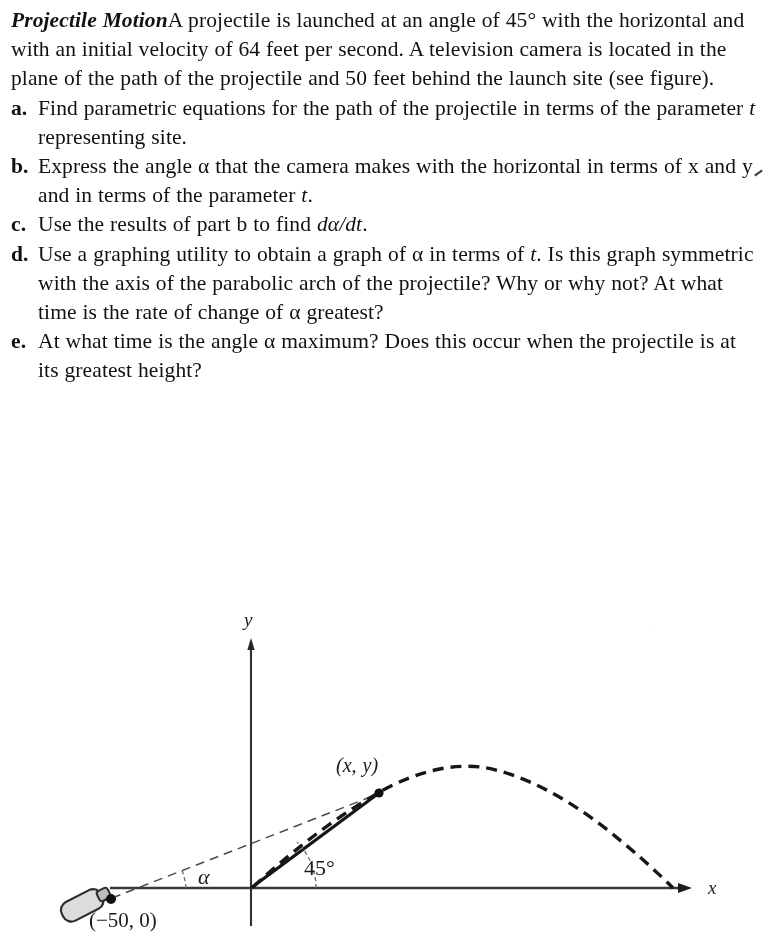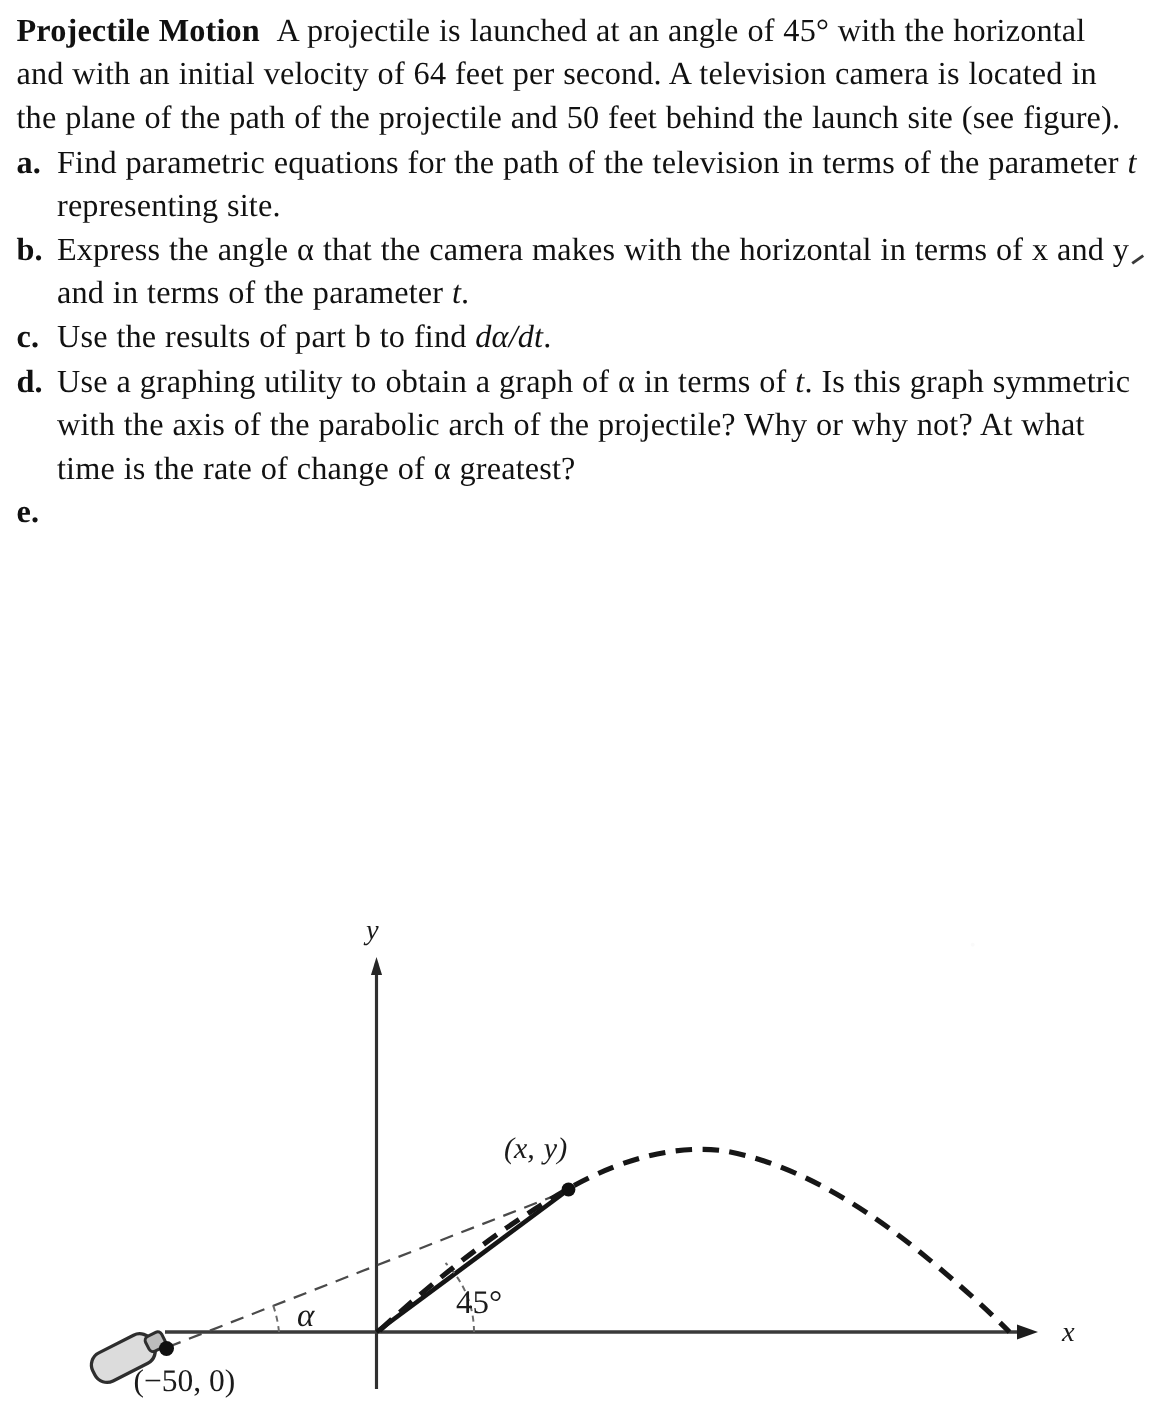--- a/index.html
+++ b/index.html
@@ -28,22 +28,22 @@
   .intro {
     font-size: 21.5px;
     line-height: 29.2px;
     text-align: left;
     letter-spacing: 0.1px;
     word-spacing: 0.4px;
     margin: 0;
   }
 
   .heading {
+    font-style: italic;
     font-weight: bold;
-    margin-right: 11px;
   }
 
   .parts {
     list-style: none;
     margin: 0;
     padding: 0;
   }
 
   .part {
     position: relative;
@@ -110,37 +110,37 @@
 
 <div class="problem">
 
   <p class="intro">
     <span class="heading">Projectile Motion</span><span>A projectile is launched at an angle of 45° with the horizontal and with an initial velocity of 64 feet per second. A television camera is located in the plane of the path of the projectile and 50 feet behind the launch site (see figure).</span>
   </p>
 
   <div class="parts">
 
     <div class="part">
-      <span class="marker">a.</span><span>Find parametric equations for the path of the television in terms of the parameter </span><span class="mvar">t</span><span> representing site.</span>
+      <span class="marker">a.</span><span>Find parametric equations for the path of the projectile in terms of the parameter </span><span class="mvar">t</span><span> representing site.</span>
     </div>
 
     <div class="part">
       <span class="marker">b.</span><span>Express the angle α that the camera makes with the horizontal in terms of x and y and in terms of the parameter </span><span class="mvar">t</span><span>.</span>
     </div>
 
     <div class="part">
       <span class="marker">c.</span><span>Use the results of part b to find </span><span class="mvar">dα/dt</span><span>.</span>
     </div>
 
     <div class="part">
       <span class="marker">d.</span><span>Use a graphing utility to obtain a graph of α in terms of </span><span class="mvar">t</span><span>. Is this graph symmetric with the axis of the parabolic arch of the projectile? Why or why not? At what time is the rate of change of α greatest?</span>
     </div>
 
     <div class="part">
-      <span class="marker">e.</span><span class="mvar"></span><span></span>
+      <span class="marker">e.</span><span>At what time is the angle α maximum? Does this occur when the projectile is at its greatest height?</span><span class="mvar"></span><span></span>
     </div>
 
   </div>
 </div>
 
 <div class="speck" style="left:754px; top:172px; width:9px; height:2px; transform:rotate(-35deg);"></div>
 
 <div class="figure">
   <svg width="772" height="344" viewBox="0 0 772 344" xmlns="http://www.w3.org/2000/svg">
 

